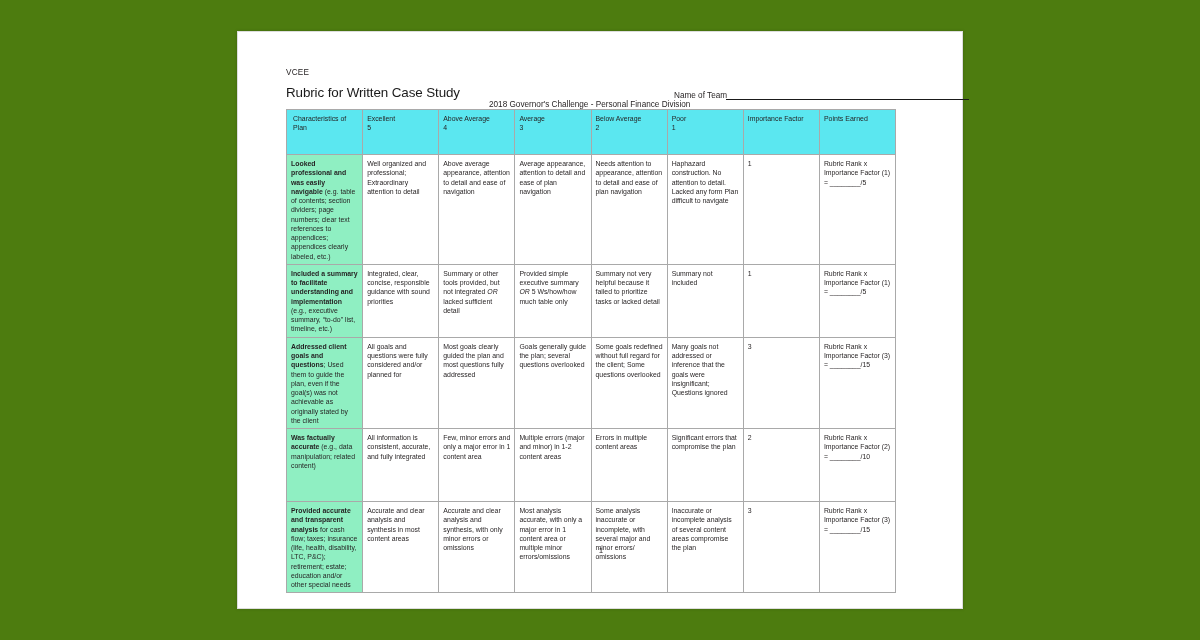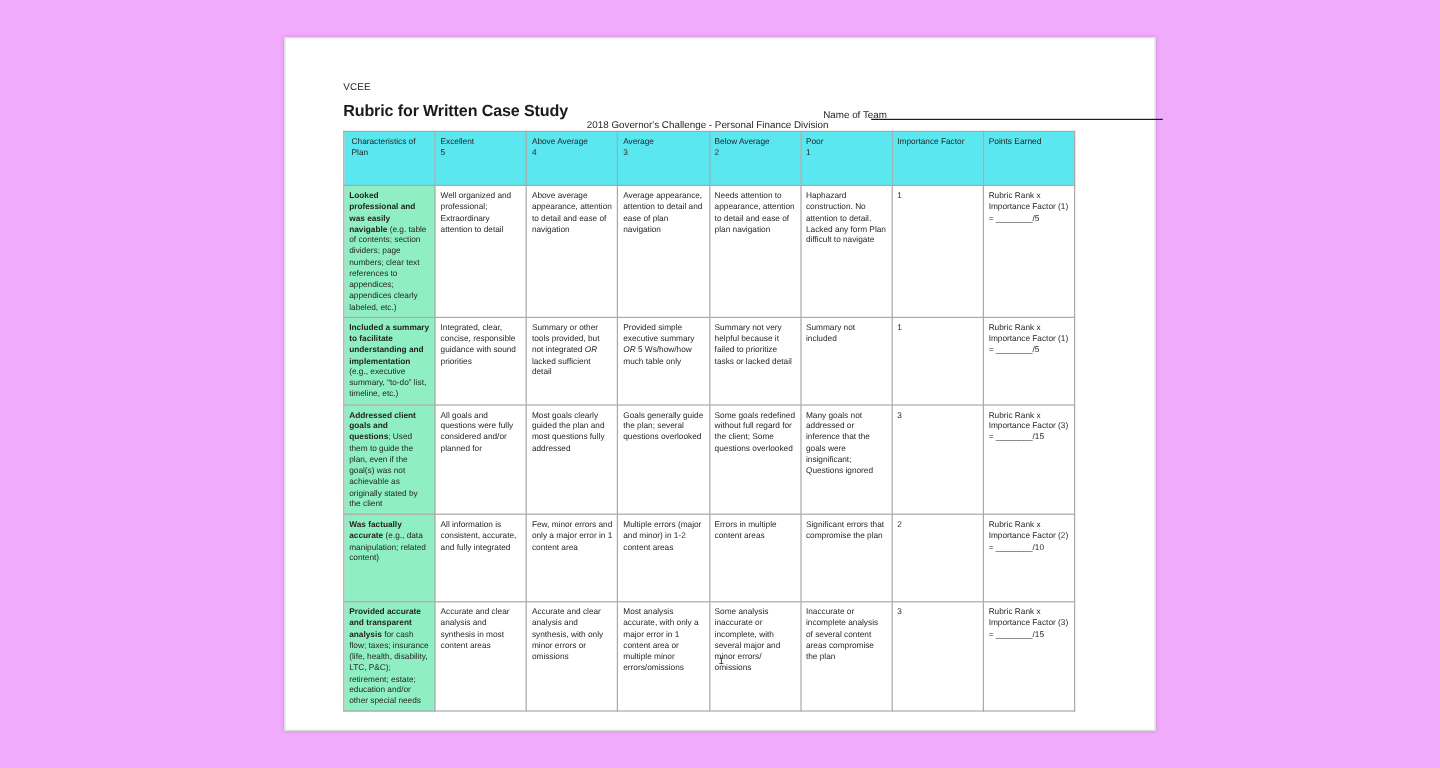--- a/index.html
+++ b/index.html
@@ -5,21 +5,21 @@
   * { margin:0; padding:0; box-sizing:border-box; }
   html, body {
     width:1200px; height:640px;
     background:#ffffff;
     font-family:"Liberation Sans", sans-serif;
     overflow:hidden;
   }
   #viewer {
     position:relative;
     width:1200px; height:640px;
-    background:#f0abfc;
+    background:#4d7c0f;
   }
   #page {
     position:absolute;
     left:237px; top:31px;
     width:726px; height:578px;
     background:#ffffff;
     border:1px solid #dddddd;
     box-shadow:0 0 3px rgba(0,0,0,0.18);
   }
   
@@ -33,25 +33,25 @@
     position:absolute; left:0; top:0;
     font-size:8.2px; color:#231f20; letter-spacing:0.2px;
   }
   .event {
     position:absolute; left:203px; top:0;
     font-size:8.2px; color:#231f20; white-space:nowrap;margin-top:32px;
   }
   .line-second { position:relative; height:22px; margin-top:3px; }
   .doc-title {
     position:absolute; left:0; top:0;
-    font-size:13.4px; font-weight:bold; color:#1a1a1a;
+    font-size:13.4px; font-weight:normal; color:#1a1a1a;
     letter-spacing:-0.1px; white-space:nowrap;
   }
   .team-label {
-    position:absolute; left:400px; top:6px;
+    position:absolute; left:388px; top:6px;
     font-size:8.2px; color:#231f20; white-space:nowrap;
   }
   .team-rule {
     position:absolute; left:440px; top:14px;
     width:243px; height:0;
     border-bottom:1.1px solid #1a1a1a;
   }
   
   table.rubric {
     position:absolute;

